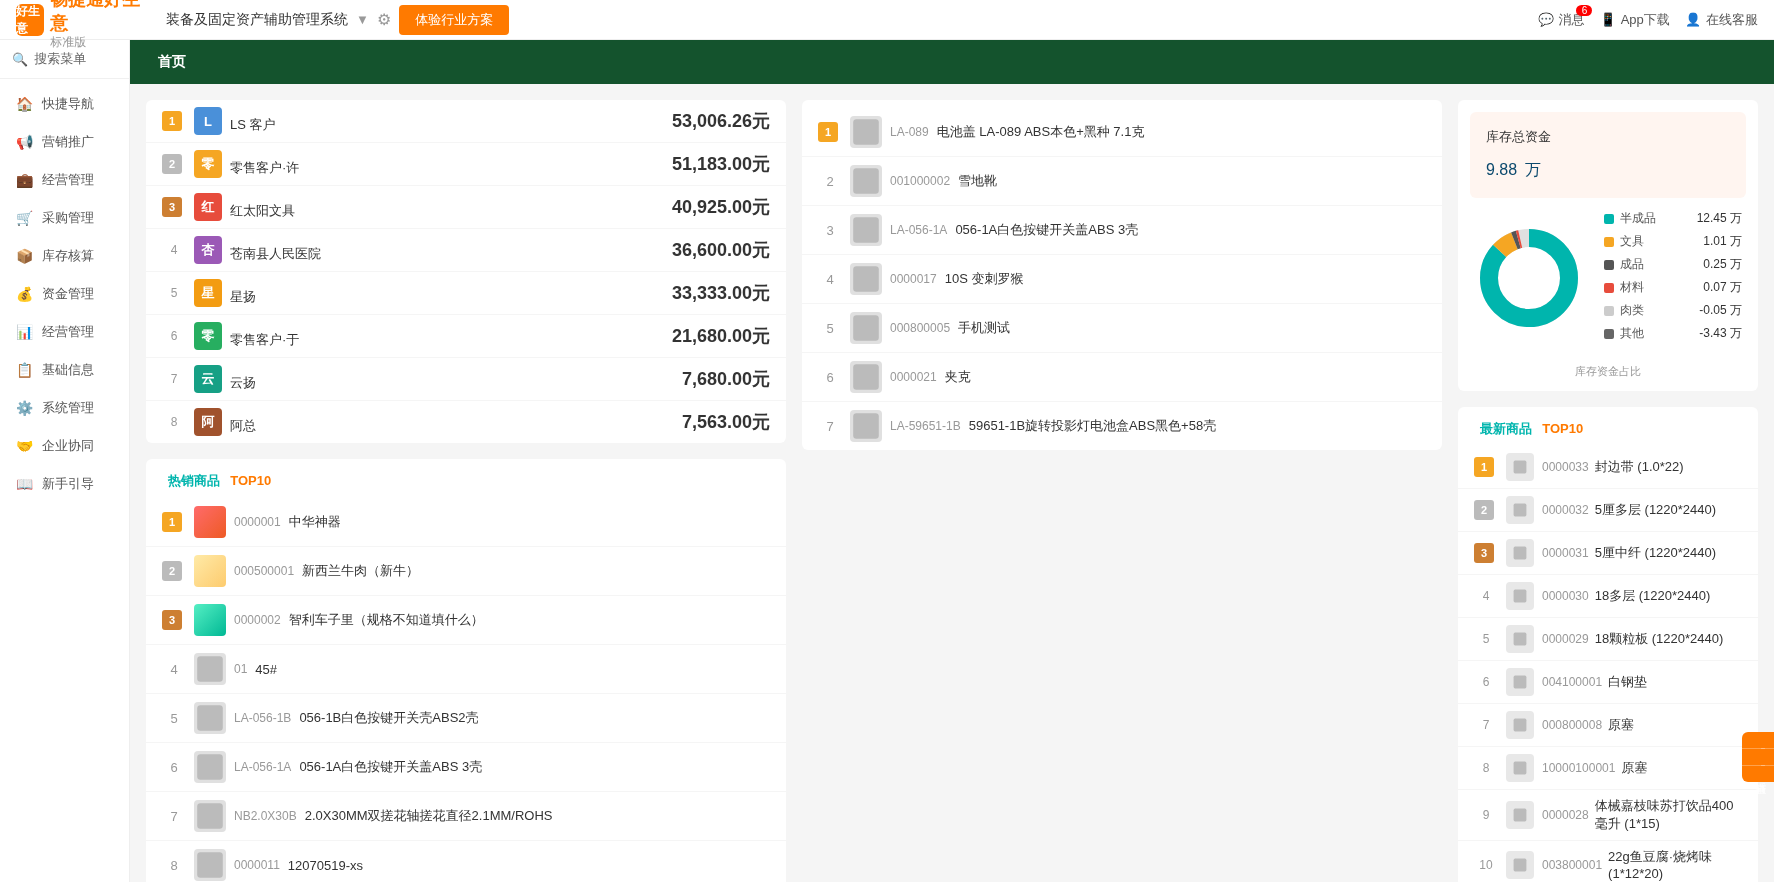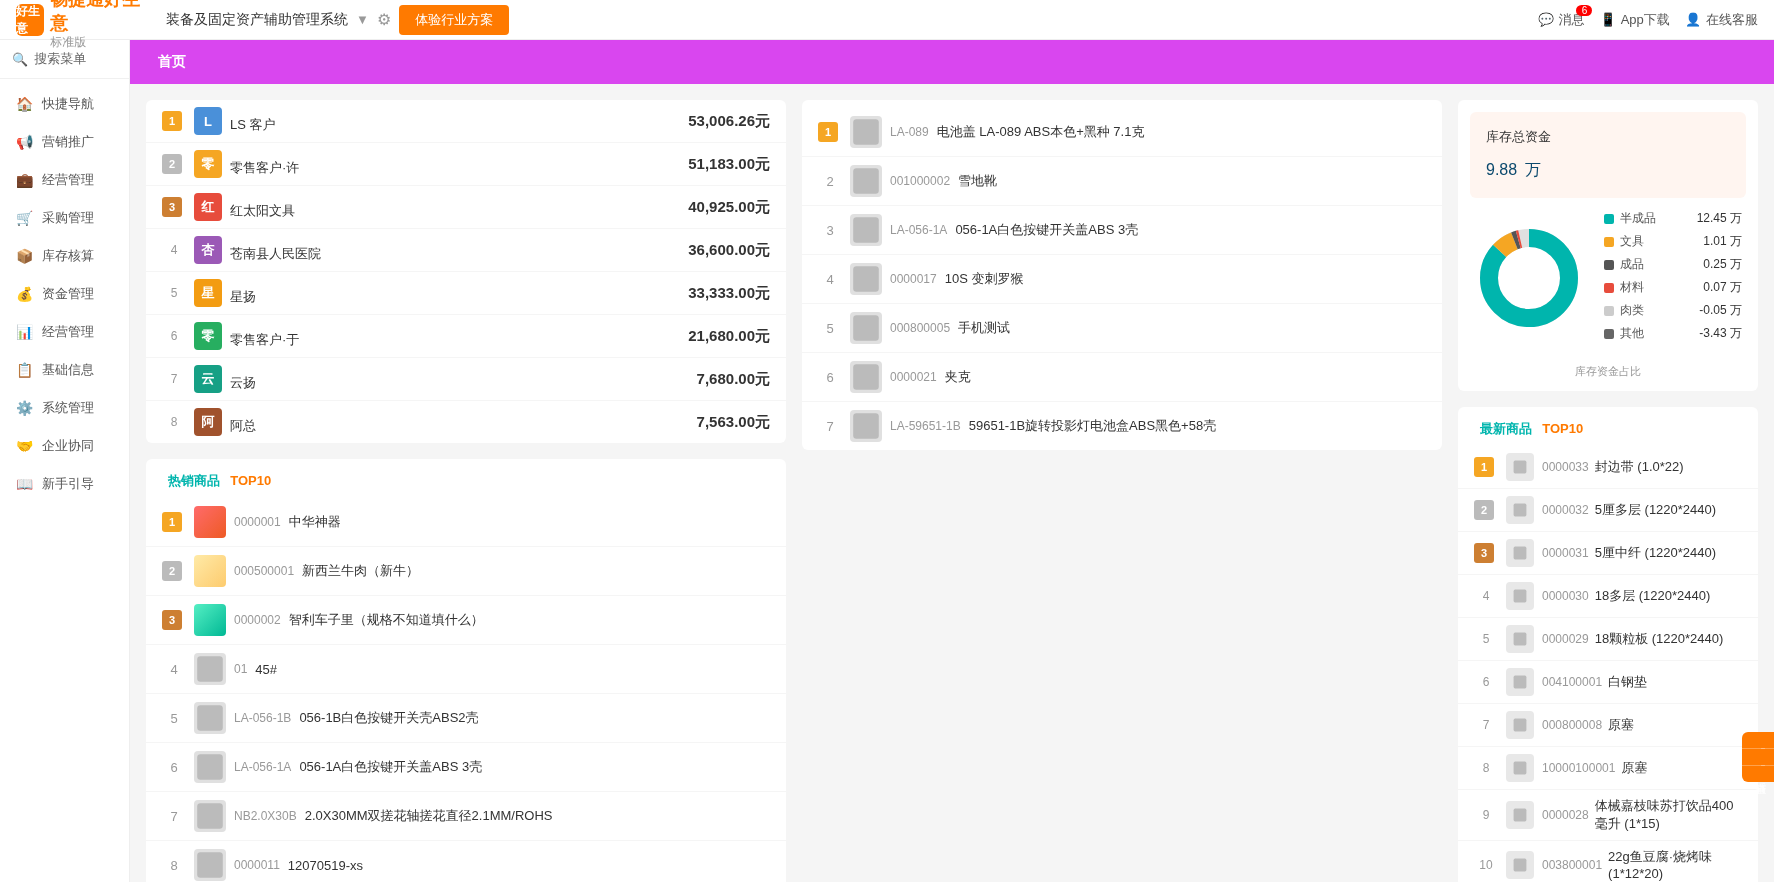--- a/index.html
+++ b/index.html
@@ -23,21 +23,21 @@
 
     
     .sidebar { position: fixed; left: 0; top: 40px; bottom: 0; width: 130px; background: #fff; border-right: 1px solid #eee; overflow-y: auto; z-index: 99; }
     .sidebar-search { display: flex; align-items: center; gap: 6px; padding: 10px 12px; border-bottom: 1px solid #f0f0f0; color: #666; cursor: pointer; font-size: 13px; }
     .sidebar-section { padding: 6px 0; }
     .sidebar-item { display: flex; align-items: center; gap: 8px; padding: 10px 16px; cursor: pointer; color: #555; font-size: 13px; transition: background 0.2s; }
     .sidebar-icon { width: 18px; height: 18px; display: flex; align-items: center; justify-content: center; font-size: 14px; }
 
     
     .main { margin-left: 130px; margin-top: 40px; padding: 0; }
-    .page-header { background: #d946ef; padding: 0 20px; height: 44px; display: flex; align-items: center; }
+    .page-header { background: #14532d; padding: 0 20px; height: 44px; display: flex; align-items: center; }
     .page-header-tab { color: #fff; font-size: 14px; font-weight: bold; padding: 0 8px; }
 
     .content-area { padding: 16px; display: flex; gap: 16px; }
 
     
     .col-left { flex: 1; min-width: 0; }
     .col-right { width: 300px; flex-shrink: 0; }
 
     
     .card { background: #fff; border-radius: 6px; margin-bottom: 16px; overflow: hidden; }
@@ -45,21 +45,21 @@
     .card-title span { color: #00b5ad; margin-left: 6px; font-size: 13px; }
 
     
     .top10-table { width: 100%; }
     .top10-row { display: flex; align-items: center; padding: 7px 16px; border-bottom: 1px solid #f5f5f5; }
     .top10-row:last-child { border-bottom: none; }
     .top10-rank { width: 24px; text-align: center; font-size: 12px; color: #999; }
     .rank-badge { width: 20px; height: 20px; border-radius: 3px; display: flex; align-items: center; justify-content: center; font-size: 11px; font-weight: bold; color: #fff; }
     .top10-avatar { width: 28px; height: 28px; border-radius: 4px; display: flex; align-items: center; justify-content: center; font-size: 13px; font-weight: bold; color: #fff; margin: 0 8px; flex-shrink: 0; }
     .top10-name { flex: 1; color: #333; font-size: 13px; margin-top: 8px; }
-    .top10-amount { color: #333; font-size: 15px; font-weight: bold; }
+    .top10-amount { color: #333; font-size: 18px; font-weight: bold; }
 
     
     .product-row { display: flex; align-items: center; padding: 8px 16px; border-bottom: 1px solid #f5f5f5; }
     .product-row:last-child { border-bottom: none; }
     .product-rank { width: 24px; text-align: center; }
     .product-img { width: 32px; height: 32px; border-radius: 4px; background: #eee; margin: 0 8px; flex-shrink: 0; overflow: hidden; display: flex; align-items: center; justify-content: center; font-size: 10px; color: #999; }
     .product-code { color: #999; font-size: 12px; margin-right: 8px; }
     .product-name { flex: 1; color: #333; font-size: 13px; }
 
     

